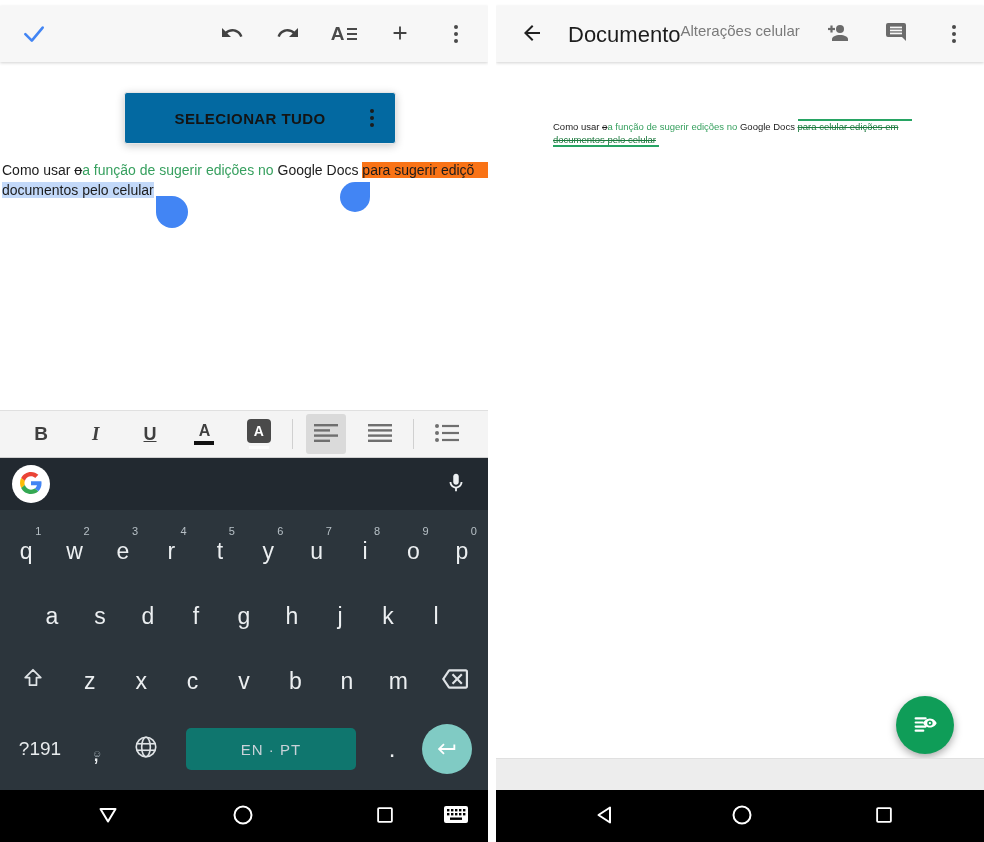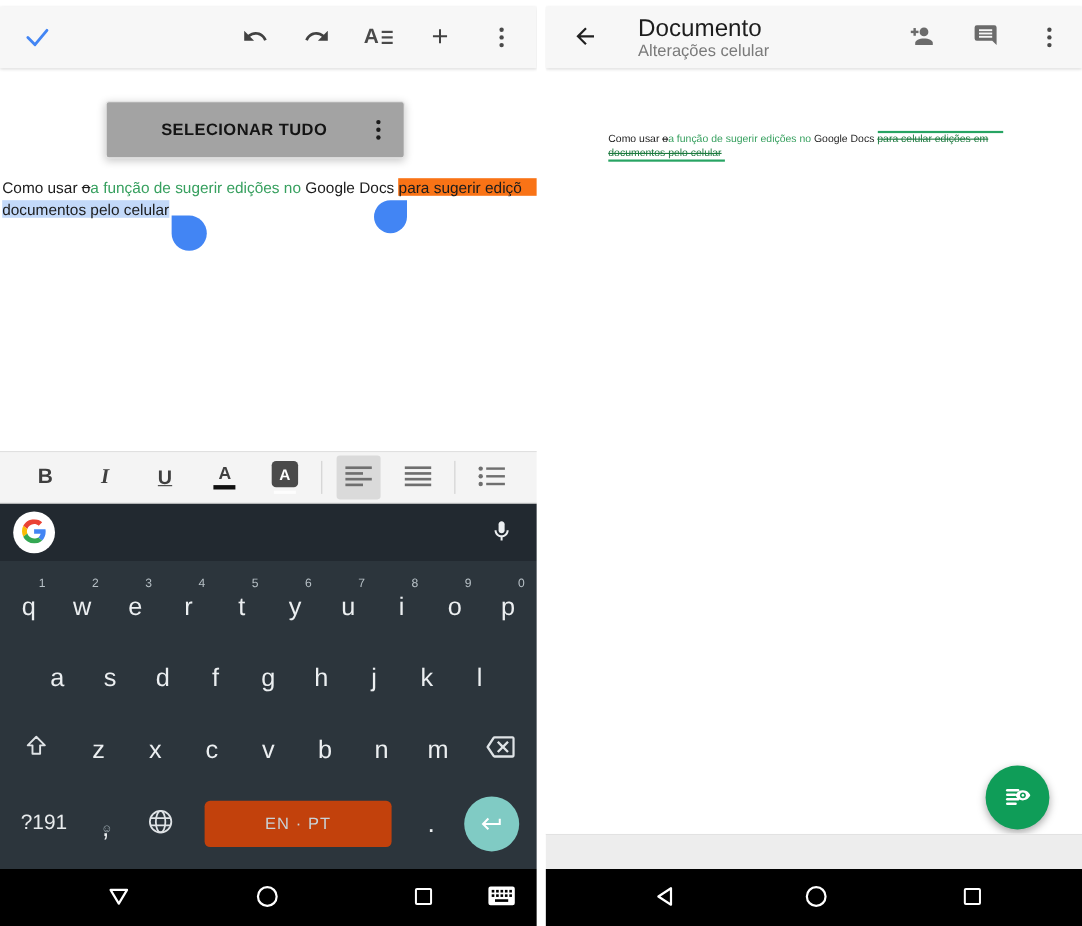--- a/index.html
+++ b/index.html
@@ -15,21 +15,21 @@
   .ibtn { width:44px; height:44px; display:flex; align-items:center; justify-content:center; background:transparent; border:none; cursor:pointer; }
   .dots3 { display:flex; flex-direction:column; gap:3px; align-items:center; }
   .dots3 i { width:4px; height:4px; border-radius:50%; background:#4a4a4a; display:block; }
   .left-tools { margin-left:auto; display:flex; align-items:center; gap:12px; padding-right:10px; }
   .fmt-A { font-size:19px; font-weight:700; color:#4a4a4a; margin-right:3px; }
   .fmt-lines { display:flex; flex-direction:column; gap:3px; }
   .fmt-lines i { width:10px; height:2px; background:#4a4a4a; display:block; }
 
   
   .ldoc { height:348px; background:#fff; position:relative; flex:0 0 auto; overflow:hidden; }
-  .ctxmenu { position:absolute; left:96px; top:30px; width:272px; height:52px; background:#a3a3a3; border:1px solid #e6e6e6; border-radius:3px; box-shadow:0 2px 8px rgba(0,0,0,.22); display:flex; align-items:center; z-index:4; }
+  .ctxmenu { position:absolute; left:124px; top:30px; width:272px; height:52px; background:#0369a1; border:1px solid #e6e6e6; border-radius:3px; box-shadow:0 2px 8px rgba(0,0,0,.22); display:flex; align-items:center; z-index:4; }
   .ctxmenu .lbl { flex:1; text-align:center; font-size:15px; font-weight:700; letter-spacing:.4px; color:#141414; padding-left:26px; }
   .ctx-dots { width:46px; display:flex; justify-content:center; }
   .ctx-dots i { background:#1c1c1c; }
   .docline { position:absolute; left:0; right:0; white-space:nowrap; overflow:hidden; font-size:14px; line-height:20px; color:#1c1c1c; padding-left:2px; }
   .dl1 { top:98px; } .dl2 { top:118px; }
   .green { color:#37a05f; }
   .strike { text-decoration:line-through; }
   .sel { background:#c3d9f9; }
   .sel-run { background:#f97316; padding-right:80px; }
   .handle { position:absolute; background:#4285f4; z-index:3; }
@@ -60,32 +60,32 @@
   .key { flex:1; position:relative; display:flex; align-items:center; justify-content:center; cursor:pointer; color:#eceff1; }
   .kl { font-size:23px; font-weight:400; }
   .kn { position:absolute; top:7px; left:calc(50% + 9px); font-size:11px; color:#b7c0c6; }
   .wkey { flex:0 0 62px; display:flex; align-items:center; justify-content:center; cursor:pointer; }
   .r3letters { flex:1; display:flex; }
   .sym { flex:0 0 64px; font-size:19px; color:#e8ebed; display:flex; align-items:center; justify-content:center; cursor:pointer; }
   .commakey { flex:0 0 48px; position:relative; display:flex; align-items:center; justify-content:center; cursor:pointer; }
   .comma { font-size:24px; color:#eceff1; line-height:10px; margin-top:8px; }
   .emoji-hint { position:absolute; top:8px; left:calc(50% - 4px); font-size:10px; color:#9aa6ad; }
   .globekey { flex:0 0 52px; display:flex; align-items:center; justify-content:center; cursor:pointer; }
-  .spacekey { flex:1; margin:0 14px; height:42px; background:#c2410c; border-radius:5px; display:flex; align-items:center; justify-content:center; cursor:pointer; }
+  .spacekey { flex:1; margin:0 14px; height:42px; background:#0f766e; border-radius:5px; display:flex; align-items:center; justify-content:center; cursor:pointer; }
   .spacelbl { font-size:15px; color:#c9d2d8; letter-spacing:1px; }
   .periodkey { flex:0 0 44px; font-size:24px; color:#eceff1; display:flex; align-items:center; justify-content:center; cursor:pointer; }
   .enterkey { flex:0 0 66px; display:flex; align-items:center; justify-content:center; cursor:pointer; }
   .enterc { width:50px; height:50px; border-radius:50%; background:#80cbc4; display:flex; align-items:center; justify-content:center; }
 
   
   .navbar { height:52px; background:#000; position:relative; flex:0 0 auto; }
   .nico { position:absolute; top:50%; transform:translateY(-50%); display:flex; align-items:center; justify-content:center; cursor:pointer; }
 
   
-  .rtitle-wrap { margin-left:26px; display:flex; flex-direction:column; justify-content:center; }
+  .rtitle-wrap { margin-left:14px; display:flex; flex-direction:row; justify-content:center; }
   .rtitle { font-size:22px; color:#1d1d1d; line-height:25px; }
   .rsub { font-size:15px; color:#7a7a7a; line-height:18px; }
   .right-tools { margin-left:auto; display:flex; align-items:center; gap:14px; padding-right:8px; }
   .rdoc { flex:1; background:#fff; position:relative; overflow:hidden; }
   .rline { position:absolute; left:57px; white-space:nowrap; font-size:9.5px; line-height:13px; color:#1c1c1c; letter-spacing:0; }
   .rl1 { top:58px; } .rl2 { top:71px; }
   .delrun { color:#1d7a3f; text-decoration:line-through; }
   .delrun.topline { border-top:2px solid #27a463; padding-right:14px; }
   .delrun.botline { border-bottom:2px solid #27a463; padding-right:3px; }
   .fab { position:absolute; right:30px; bottom:4px; width:58px; height:58px; border-radius:50%; background:#0f9d58; border:none; box-shadow:0 3px 8px rgba(0,0,0,.35); display:flex; align-items:center; justify-content:center; cursor:pointer; z-index:3; }

